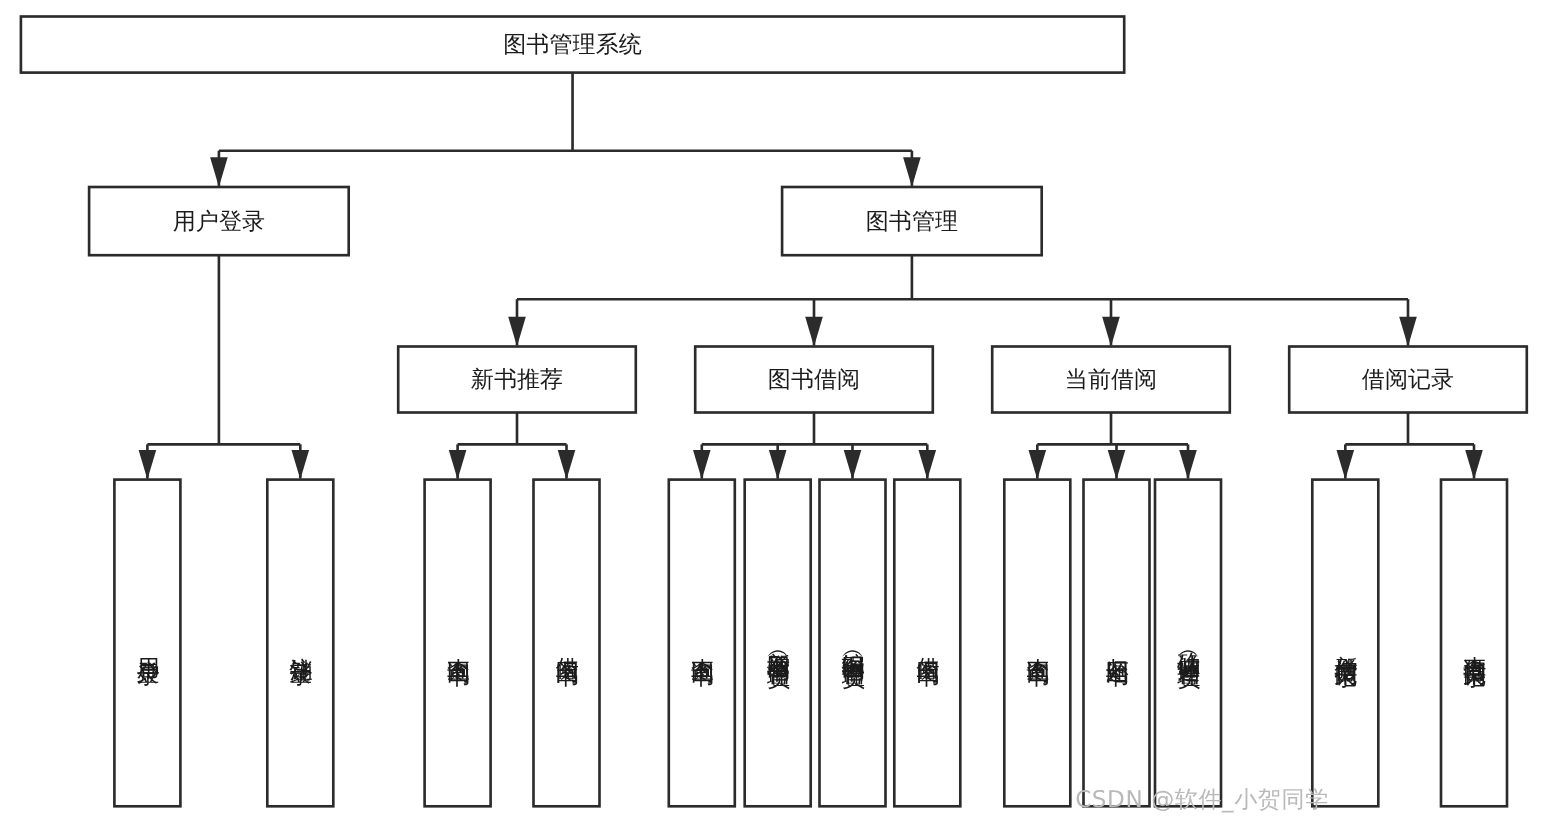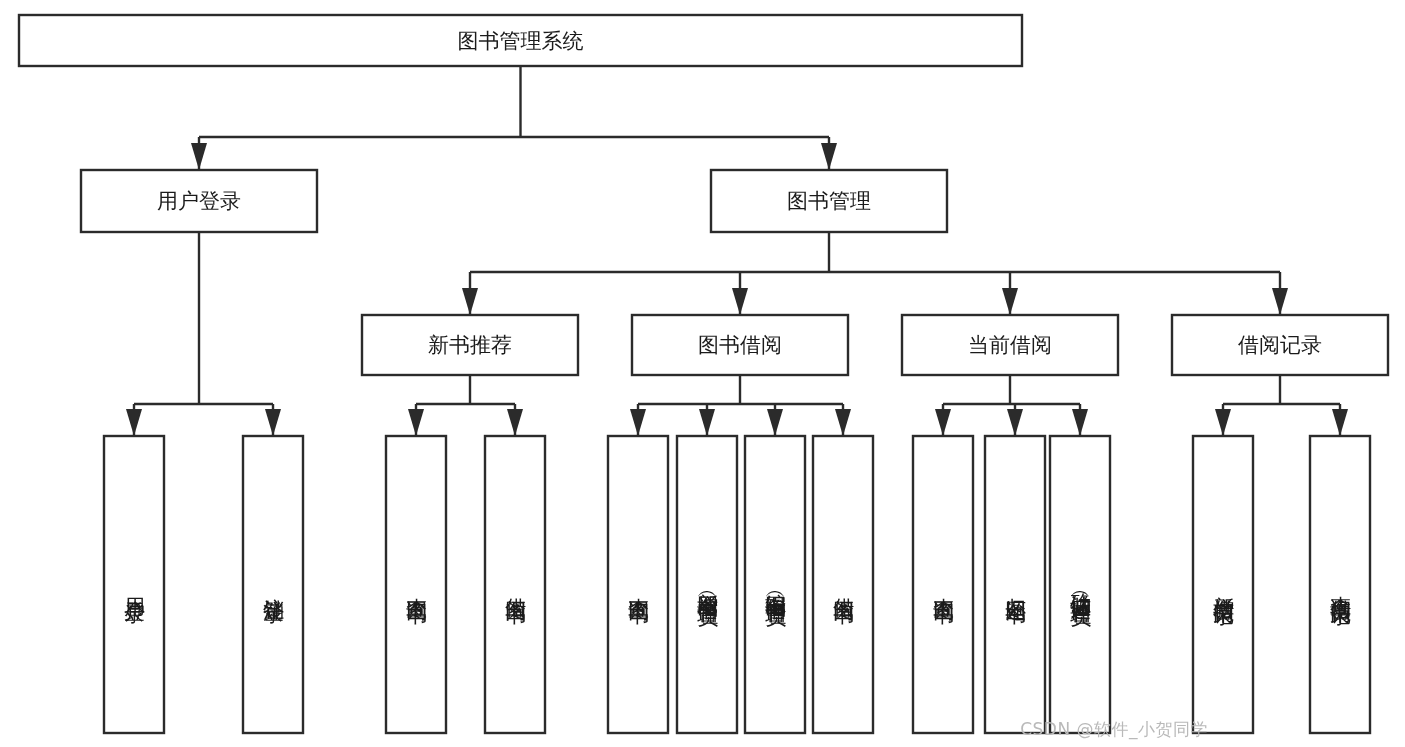--- a/index.html
+++ b/index.html
@@ -62,21 +62,21 @@
     align-items: center;
     justify-content: center;
     white-space: nowrap;
     pointer-events: none;
   }
   .watermark {
     position: absolute;
     right: 12px;
     bottom: 6px;
     font-family: "DejaVu Sans", "Liberation Sans", sans-serif;
-    font-size: 17px;
+    font-size: 21px;
     color: #b9b9b9;
     letter-spacing: 0.5px;
     white-space: nowrap;
   }
 </style>
 </head>
 <body>
 
 <div id="diagram-root">
   <svg id="chart-svg" viewBox="0 0 1405 747">

